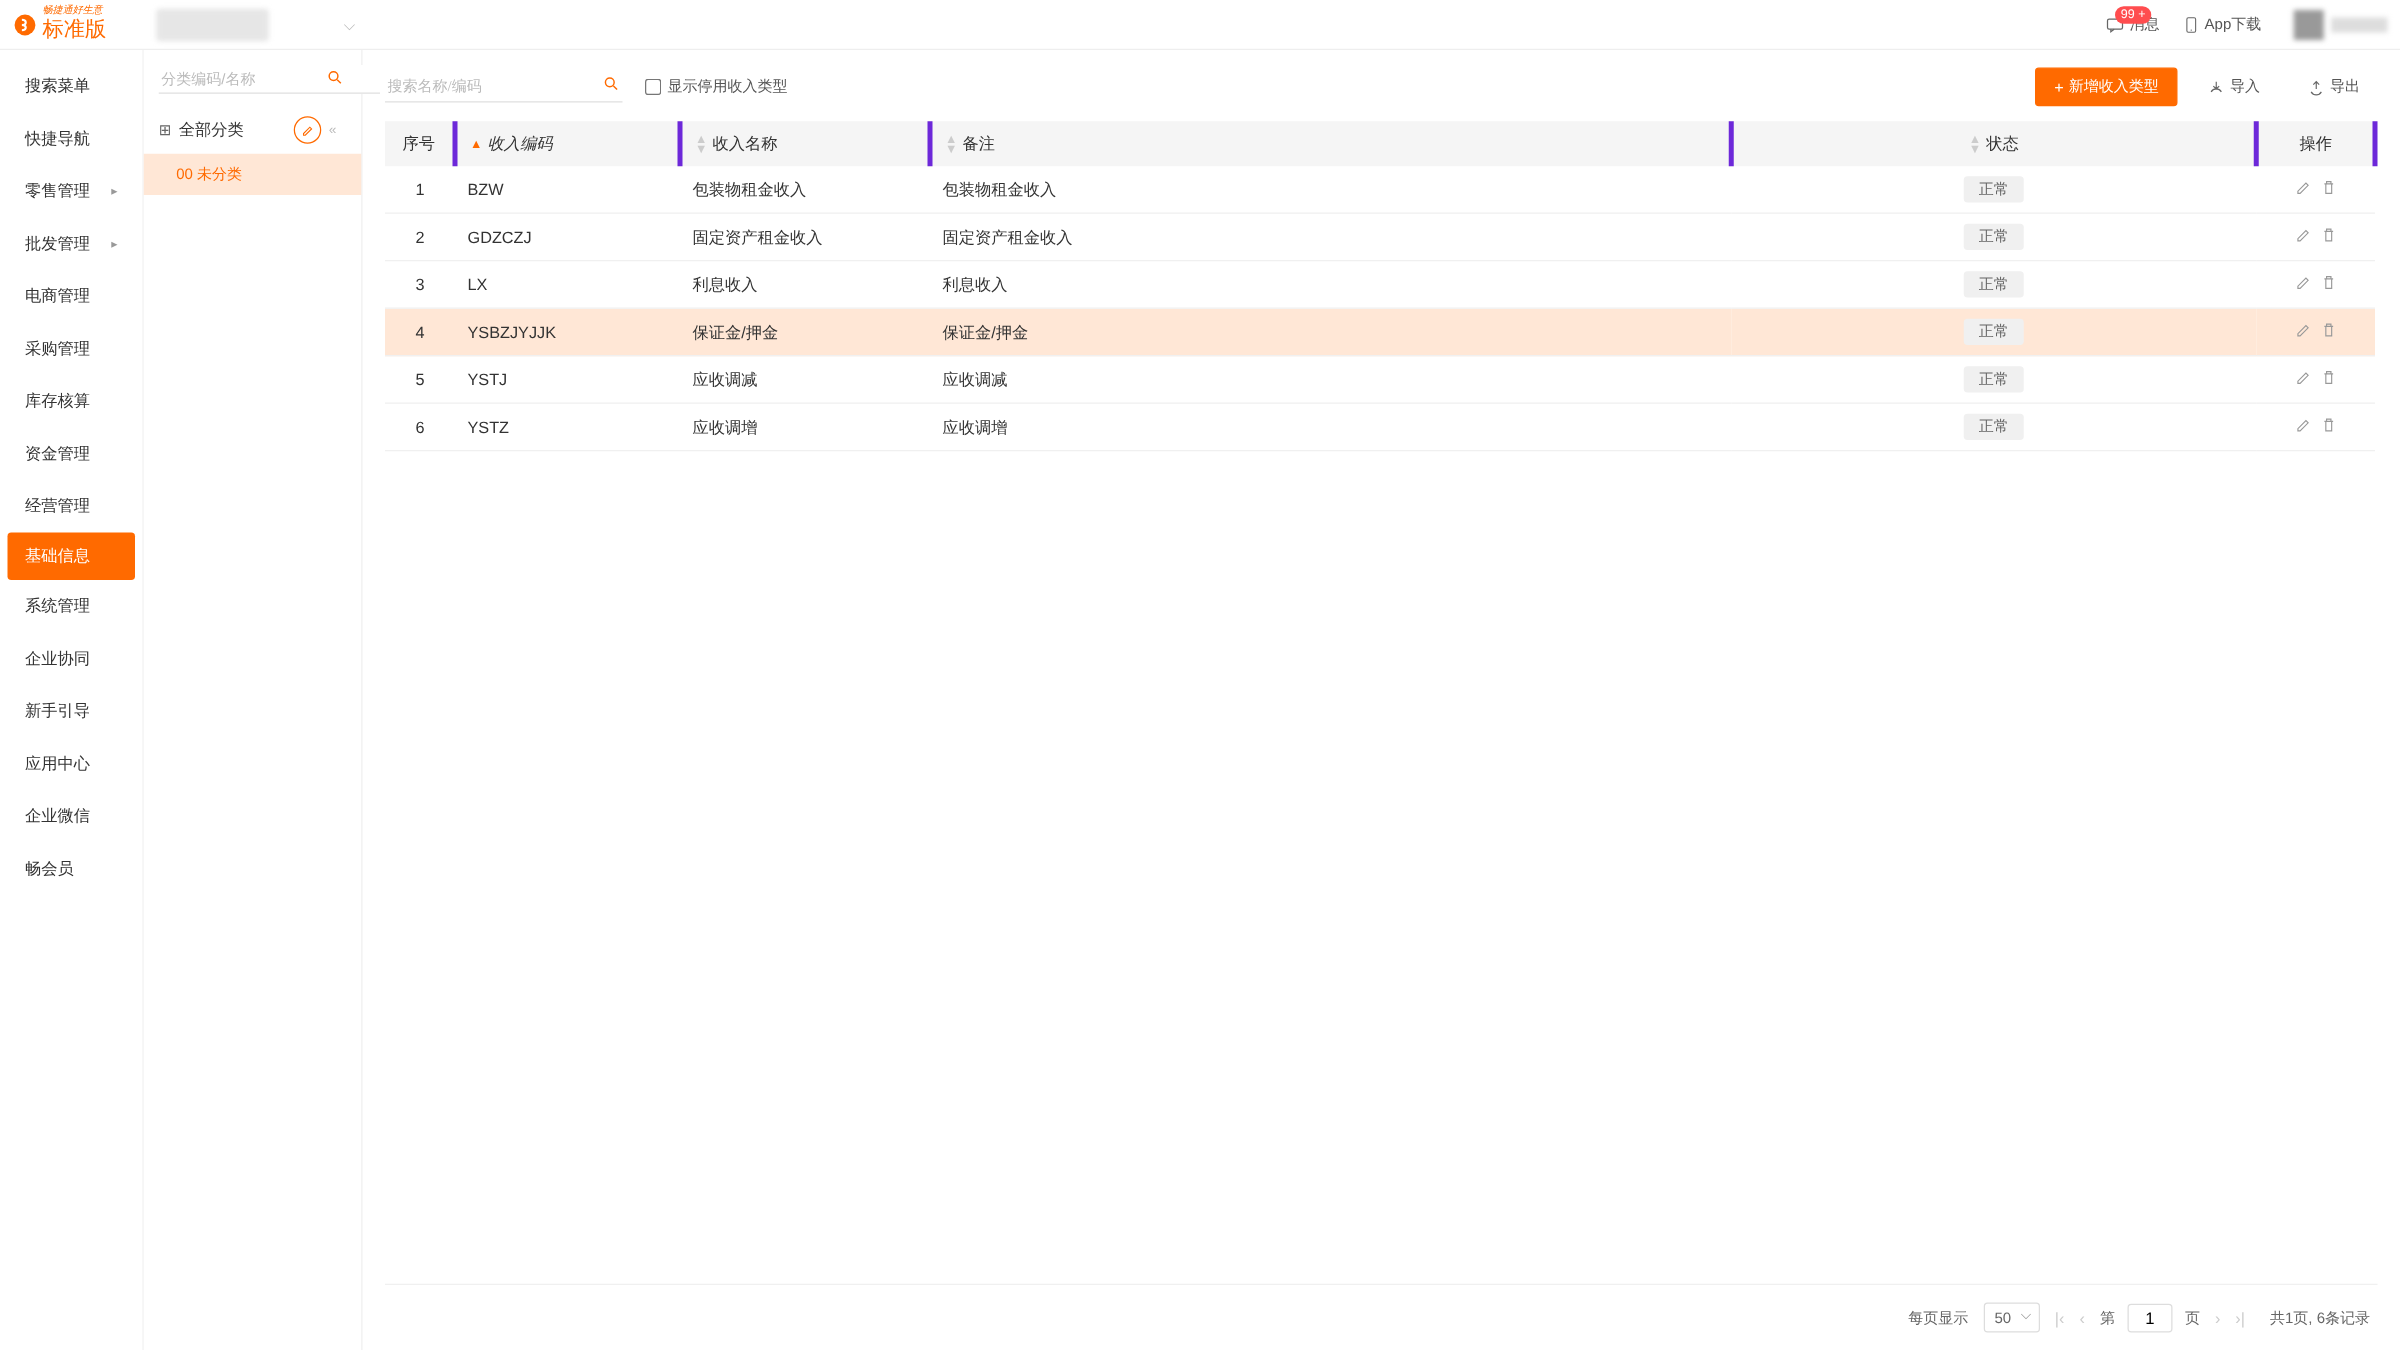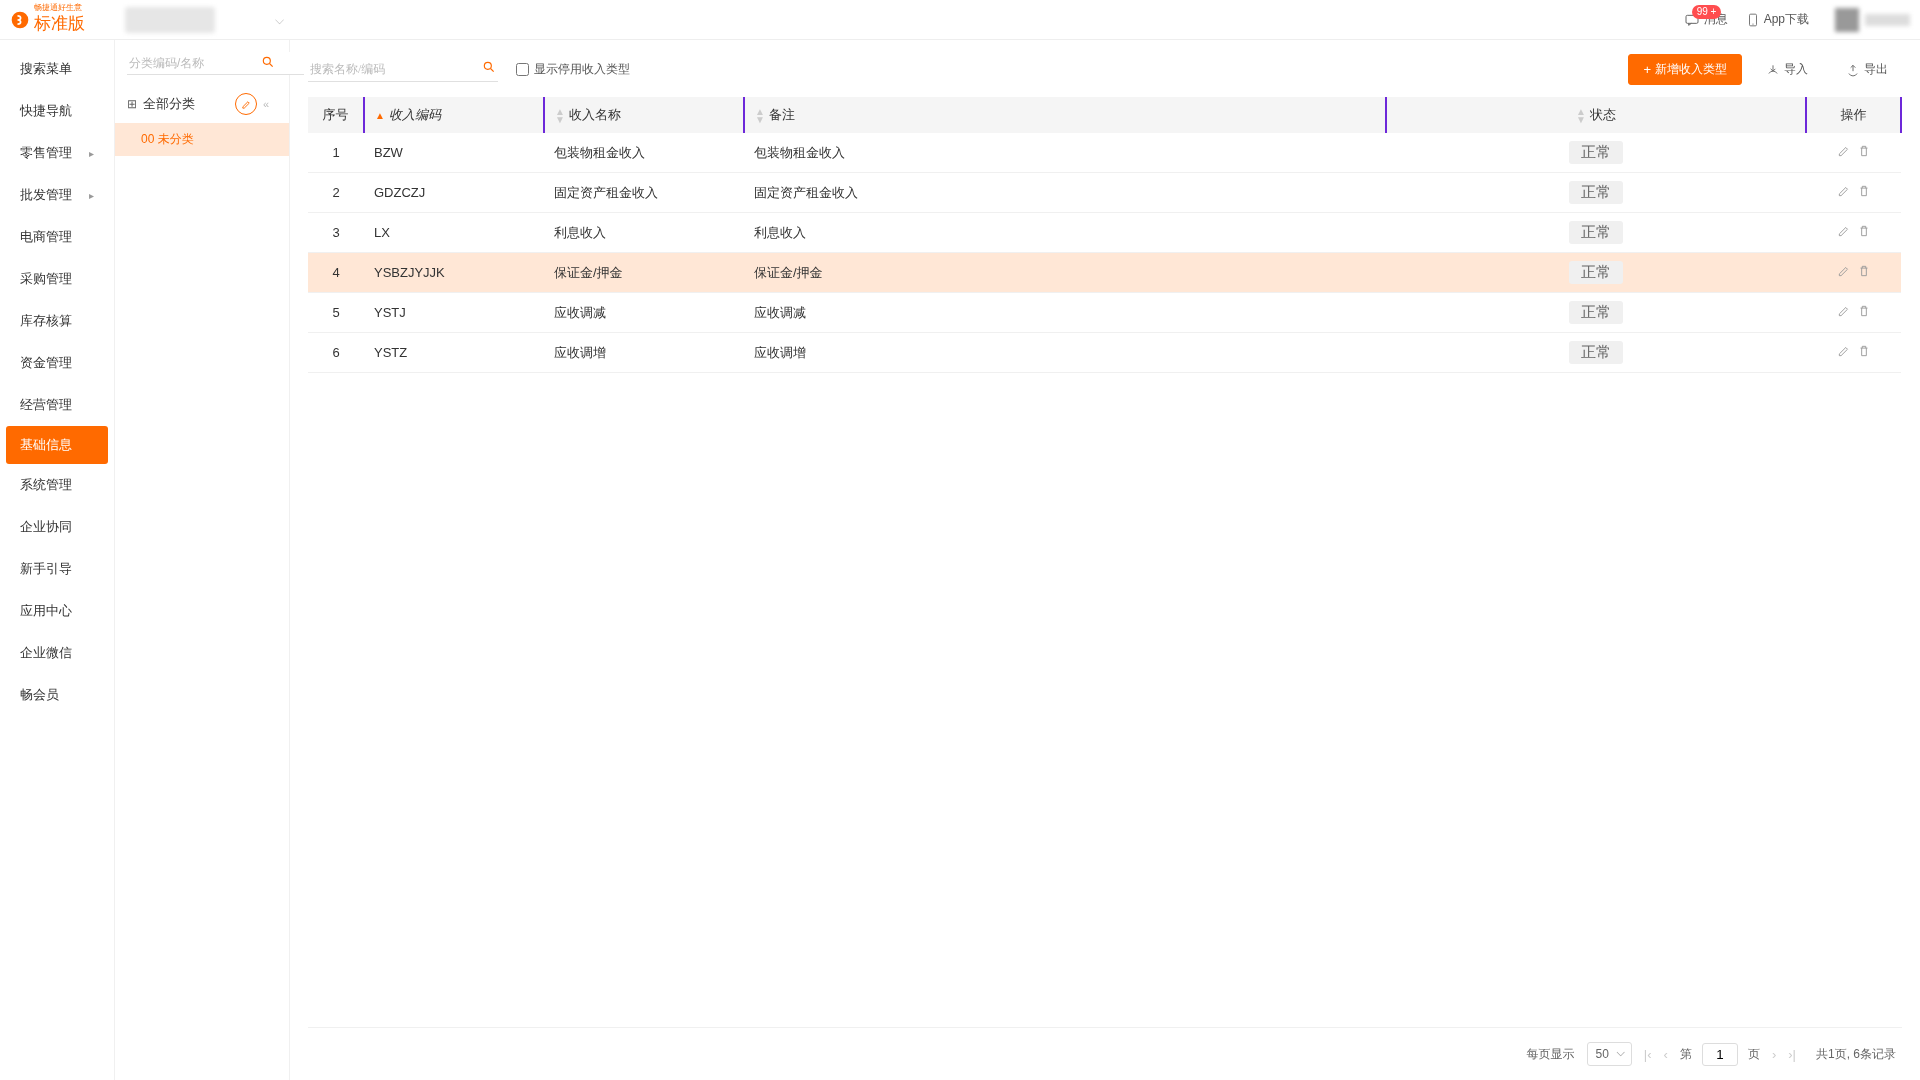--- a/index.html
+++ b/index.html
@@ -2,21 +2,21 @@
 <html><head>
 <meta charset="utf-8">
 <style>
 * { margin: 0; padding: 0; box-sizing: border-box; }
 body { font-family: "Microsoft YaHei", Arial, sans-serif; font-size: 13px; color: #333; background: #fff; width: 1920px; height: 1080px; overflow: hidden; }
 
 
 .top-header { height: 40px; display: flex; align-items: center; padding: 0 10px; border-bottom: 1px solid #eee; }
 .logo-area { display: flex; align-items: center; width: 115px; }
 .logo-icon { width: 20px; height: 20px; margin-right: 4px; }
-.logo-text { font-size: 8px; color: #ff6a00; line-height: 1; }
+.logo-text { font-size: 8px; color: #ff6a00; line-height: 1; font-style: italic; }
 .logo-sub { font-size: 17px; color: #ff6a00; }
 .top-blur { display: flex; gap: 6px; margin-left: 0; }
 .blur-box { width: 90px; height: 26px; background: #e6e6e6; border-radius: 3px; filter: blur(2px); }
 .top-caret { margin-left: 60px; color: #bbb; font-size: 12px; }
 .top-spacer { flex: 1; }
 .top-item { display: flex; align-items: flex-end; margin-right: 18px; color: #555; font-size: 12px; cursor: pointer; position: relative; }
 .top-item svg { margin-right: 4px; }
 .badge { position: absolute; top: -6px; left: 8px; background: #ff4d4f; color: #fff; font-size: 10px; padding: 0 5px; border-radius: 8px; line-height: 14px; }
 .avatar-area { display: flex; align-items: center; margin-left: 8px; }
 .avatar-blur { width: 24px; height: 24px; background: #999; filter: blur(2px); margin-right: 6px; }
@@ -64,27 +64,27 @@
 .checkbox-row input { margin-right: 5px; }
 .tb-spacer { flex: 1; }
 .btn { padding: 6px 14px; border-radius: 3px; font-size: 12px; cursor: pointer; display: flex; align-items: center; margin-left: 10px; }
 .btn-primary { background: #ff6a00; color: #fff; border: 1px solid #ff6a00; }
 .btn-primary .plus { margin-right: 4px; font-size: 13px; }
 .btn-link { color: #555; display: flex; align-items: center; }
 .btn-link svg { margin-right: 4px; }
 
 
 .data-table { width: 100%; border-collapse: collapse; }
-.data-table th { background: #f5f5f5; text-align: left; padding: 9px 10px; font-size: 13px; font-weight: normal; color: #333; border-right: 2px solid #6d28d9; }
+.data-table th { background: #f5f5f5; text-align: left; padding: 9px 10px; font-size: 13px; font-weight: normal; color: #333; border-right: 4px solid #6d28d9; }
 .data-table th.center, .data-table td.center { text-align: center; }
 .data-table td { padding: 8px 10px; font-size: 13px; border-bottom: 1px solid #f0f0f0; }
 .data-table tbody tr.highlight { background: #ffe7d6; }
 .sort-icon { display: inline-block; margin-right: 4px; color: #ccc; font-size: 10px; line-height: 8px; vertical-align: middle; }
 .sort-icon.active-asc { color: #ff6a00; }
-.status-tag { display: inline-block; background: #f0f0f0; color: #666; padding: 2px 12px; border-radius: 3px; font-size: 15px; }
+.status-tag { display: inline-block; background: #f0f0f0; color: #666; padding: 2px 12px; border-radius: 3px; font-size: 12px; }
 .op-btn { color: #999; cursor: pointer; margin: 0 3px; display: inline-flex; }
 .col-seq { width: 56px; }
 .col-code { width: 180px; font-style: italic; }
 .col-name { width: 200px; }
 .col-remark { }
 .col-status { width: 420px; }
 .col-op { width: 95px; }
 
 
 .pagination { margin-top: auto; padding: 14px 0; display: flex; align-items: center; justify-content: flex-end; font-size: 12px; color: #666; border-top: 1px solid #f0f0f0; }

